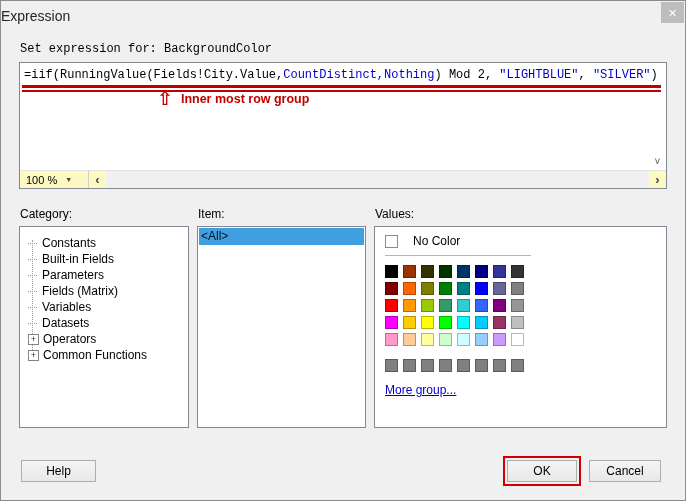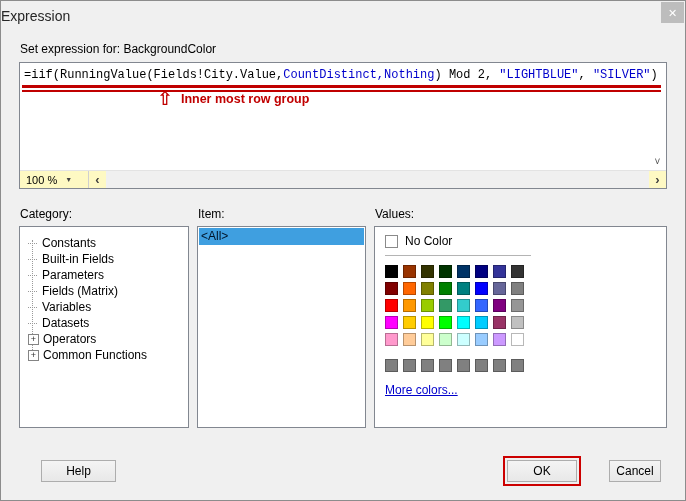--- a/index.html
+++ b/index.html
@@ -14,21 +14,21 @@
   }
   
   .titlebar{height:30px;position:relative;text-align:left;line-height:30px;}
   .title{font-size:14px;color:#262626;}
   .close-btn{
     position:absolute;top:1px;right:1px;width:23px;height:21px;
     background:#bdbdbd;color:#ffffff;display:flex;align-items:center;justify-content:center;
     font-size:11px;cursor:pointer;
   }
   
-  .set-label{margin:11px 0 6px 19px;}
+  .set-label{margin:11px 0 6px 19px;font-family:Liberation Mono, monospace;}
   
   .editor{
     position:relative;margin:0 18px;height:127px;background:#ffffff;
     border:1px solid #828790;box-sizing:border-box;overflow:hidden;
   }
   .code-line{
     font-family:"Liberation Mono","DejaVu Sans Mono",monospace;
     font-size:12px;line-height:15px;padding:5px 0 0 4px;white-space:nowrap;
   }
   .red-underline{
@@ -70,38 +70,38 @@
     width:9px;height:9px;box-sizing:content-box;border:1px solid #848484;background:#ffffff;
     font-size:9px;line-height:9px;text-align:center;color:#333333;margin-right:4px;flex:none;
   }
   .tree-text{white-space:nowrap;}
   
   .item-list{padding:1px;}
   .item-row{height:17px;line-height:17px;padding:0 2px;cursor:default;}
   .item-row.selected{background:#3f9fe0;color:#001428;}
   
   .values-box{padding:7px 10px;}
-  .nocolor-row{display:flex;align-items:center;gap:7px;}
+  .nocolor-row{display:flex;align-items:center;gap:15px;}
   .checkbox{width:13px;height:13px;box-sizing:border-box;border:1px solid #8a8a8a;background:#ffffff;cursor:pointer;flex:none;}
   .separator{width:146px;border-bottom:1px solid #b4b4b4;margin:7px 0 9px 0;}
   .palette-grid{display:grid;grid-template-columns:repeat(8,13px);gap:4px 5px;width:139px;}
   .gray-grid{margin-top:13px;}
   .swatch{width:13px;height:13px;box-sizing:border-box;border:1px solid rgba(0,0,0,0.28);cursor:pointer;}
   .more-colors{color:#0000cc;text-decoration:underline;display:inline-block;margin-top:11px;cursor:pointer;}
   
   .footer{position:absolute;left:18px;right:18px;bottom:12px;height:32px;}
   .btn{
     font-family:"Liberation Sans","DejaVu Sans",sans-serif;font-size:12px;
     background:linear-gradient(#f4f4f4,#e8e8e8);border:1px solid #adadad;
     height:22px;padding:0;cursor:pointer;color:#000;
   }
-  .help-btn{position:absolute;left:2px;top:4px;width:75px;margin-left:20px;}
+  .help-btn{position:absolute;left:2px;top:4px;width:75px;}
   .ok-annotation{position:absolute;right:86px;top:0;border:2px solid #cc0000;padding:2px;line-height:0;}
   .ok-btn{width:70px;display:block;}
-  .cancel-btn{position:absolute;right:6px;top:4px;width:52px;}
+  .cancel-btn{position:absolute;right:6px;top:4px;width:72px;}
 </style>
 </head>
 <body>
 
 <div class="dialog">
 
   <div class="titlebar">
     <span class="title">Expression</span>
     <div class="close-btn">
       <span>✕</span>
@@ -234,21 +234,21 @@
         <div class="palette-grid gray-grid">
             <div class="swatch" style="background: rgb(128, 128, 128);"></div>
             <div class="swatch" style="background: rgb(128, 128, 128);"></div>
             <div class="swatch" style="background: rgb(128, 128, 128);"></div>
             <div class="swatch" style="background: rgb(128, 128, 128);"></div>
             <div class="swatch" style="background: rgb(128, 128, 128);"></div>
             <div class="swatch" style="background: rgb(128, 128, 128);"></div>
             <div class="swatch" style="background: rgb(128, 128, 128);"></div>
             <div class="swatch" style="background: rgb(128, 128, 128);"></div>
           </div>
-        <div><a class="more-colors">More colors...</a></div>
+        <div><a class="more-colors">More group...</a></div>
       </div>
     </div>
   </div>
 
   <div class="footer">
     <button class="btn help-btn">Help</button>
     <div class="ok-annotation">
       <button class="btn ok-btn">OK</button>
     </div>
     <button class="btn cancel-btn">Cancel</button>

